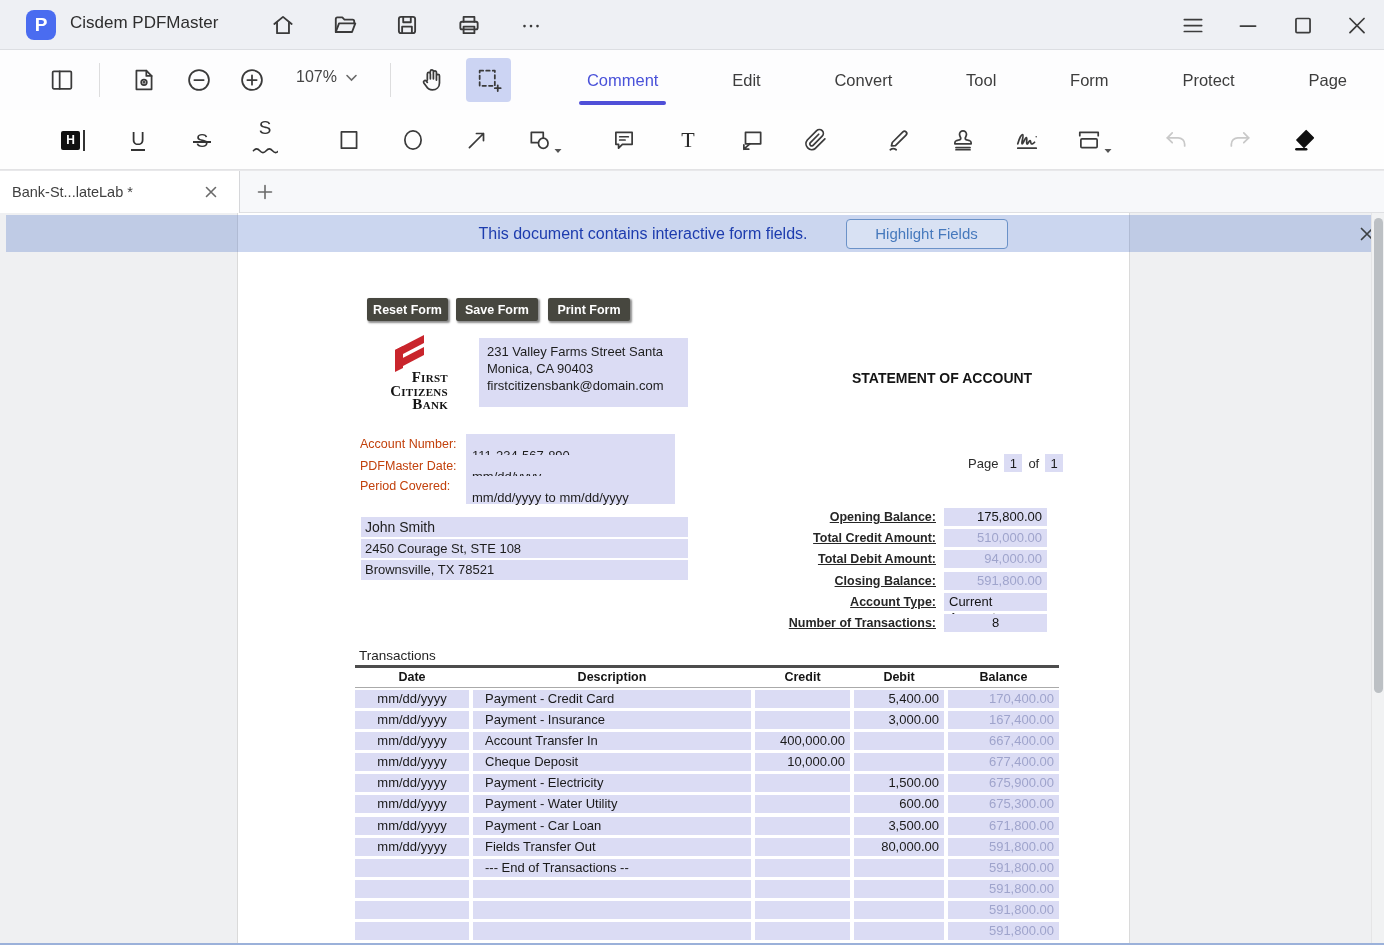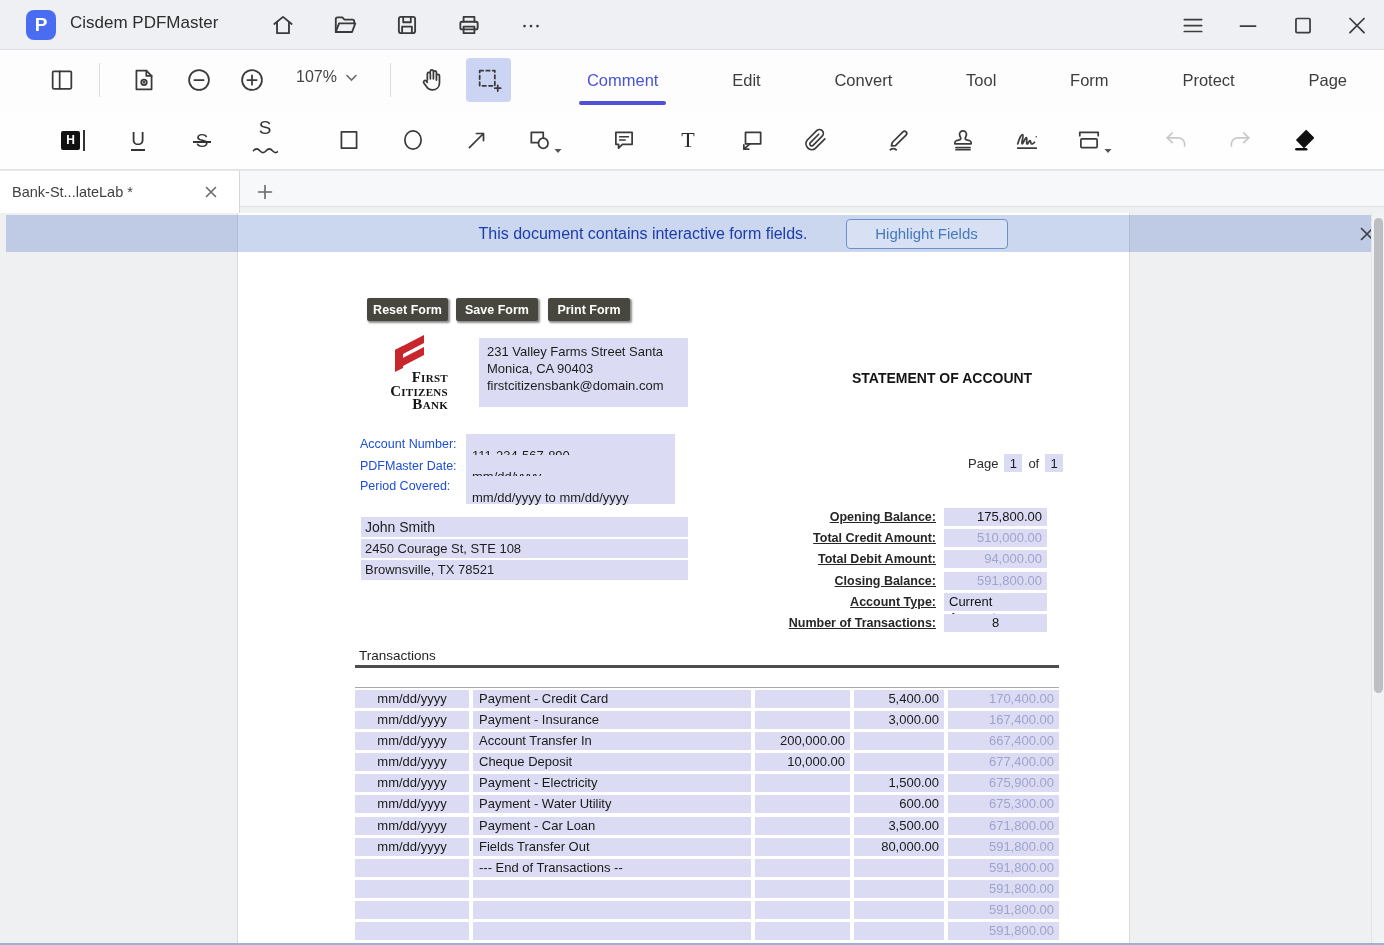--- a/index.html
+++ b/index.html
@@ -47,21 +47,21 @@
             font-size:12px; display:flex; align-items:center; justify-content:center; }
   .hl-cursor { width:2px; height:21px; background:#333; margin-left:3px; }
   .txt-glyph { font-size:19px; color:#333; line-height:1; }
   .txt-glyph.u { text-decoration:none; border-bottom:2px solid #333; padding-bottom:1px; }
   .txt-glyph.s { position:relative; }
   .txt-glyph.s::after { content:""; position:absolute; left:-3px; right:-3px; top:55%; height:1.8px; background:#333; }
   .serifT { font-family:"Liberation Serif", serif; font-size:22px; color:#2a2a2a; line-height:1; }
   .dd-caret { position:absolute; top:38px; width:8px; height:6px; }
 
   
-  .tabbar { position:absolute; left:0; top:170px; width:1384px; height:37px; background:#f7f8fa;
+  .tabbar { position:absolute; left:0; top:170px; width:1384px; height:43px; background:#f7f8fa;
             border-top:1px solid #e8e8ea; border-bottom:1px solid #dfe0e3;padding-left:44px; }
   .doc-tab { position:absolute; left:0; top:0; width:240px; height:42px; background:#ffffff;
              border-right:1px solid #d6d7da; display:flex; align-items:center; padding:0 12px; cursor:pointer; }
   .doc-tab-label { font-size:14.5px; color:#3f3f3f; flex:1; white-space:nowrap; overflow:hidden; }
   .tab-x { width:16px; height:16px; cursor:pointer; margin-right:8px; }
   .tab-x svg, .tab-plus svg { stroke:#6a6a6a; stroke-width:1.6; fill:none; stroke-linecap:round; }
   .tab-plus { position:absolute; left:256px; top:12px; width:18px; height:18px; cursor:pointer; }
 
   
   .content { position:absolute; left:0; top:213px; width:1384px; height:732px; background:#eff0f2; }
@@ -93,21 +93,21 @@
           border-radius:2px; box-shadow:1.5px 1.5px 2px rgba(0,0,0,0.45); cursor:pointer; }
   .field { background:#dbdcf4; color:#1d1d1d; font-size:13px; }
   .logo-flag { position:absolute; left:150px; top:122px; width:44px; height:40px; }
   .logo-text { position:absolute; left:120px; top:158px; width:90px; text-align:right;
                font-family:"Liberation Serif", serif; font-weight:bold; color:#141414;
                font-variant:small-caps; font-size:15px; line-height:13.5px; letter-spacing:0.3px; }
   .addr-field { position:absolute; left:241px; top:125px; width:209px; height:69px; padding:5px 8px;
                 line-height:17px; }
   .stmt-title { position:absolute; left:614px; top:157px; font-size:14px; font-weight:bold;
                 color:#141414; white-space:nowrap; }
-  .acct-label { position:absolute; left:122px; font-size:12.5px; color:#1d4ed8; }
+  .acct-label { position:absolute; left:122px; font-size:12.5px; color:#c2410c; }
   .acct-field { position:absolute; left:228px; width:209px; height:19px; padding:14px 6px; }
   .page-ind { position:absolute; left:730px; top:241px; display:flex; align-items:center; gap:6px;
               font-size:13px; color:#2b2b2b; }
   .page-box { width:18px; height:18px; background:#dbdcf4; display:flex; align-items:center;
               justify-content:center; font-size:13px; color:#1d1d1d; }
   .cust-field { position:absolute; left:123px; width:327px; height:19px; padding:2px 4px; }
 
   .summary { position:absolute; left:468px; top:295px; display:flex; flex-direction:column; gap:3.2px; }
   .sum-row { display:flex; align-items:center; height:18px; }
   .sum-label { width:238px; text-align:right; font-size:12.5px; font-weight:bold; color:#262626;
@@ -123,21 +123,21 @@
   .txn-grid { display:grid; grid-template-columns:114px 278px 95px 90px 111px; column-gap:4px; }
   .txn-header { position:absolute; left:117px; top:457px; width:704px; height:17px; }
   .txn-header div { font-size:12.5px; font-weight:bold; color:#141414; text-align:center; }
   .txn-subline { position:absolute; left:117px; top:474px; width:704px; height:1px; background:#aaaaaa; }
   .txn-body { position:absolute; left:117px; top:477px; width:704px; display:flex;
               flex-direction:column; gap:3.1px; }
   .txn-row { height:18px; }
   .txn-row > div { background:#dbdcf4; height:18px; font-size:13px; color:#1a1a1a;
                    line-height:18px; overflow:hidden; }
   .c-date { text-align:center; }
-  .c-desc { padding-left:6px; }
+  .c-desc { padding-left:12px; }
   .c-credit, .c-debit { text-align:right; padding-right:5px; }
   .c-balance { text-align:right; padding-right:5px; color:#9fa4cc !important; }
 </style>
 </head>
 <body>
 
 <div class="titlebar">
   <div class="app-logo">P</div>
   <div class="app-title">Cisdem PDFMaster</div>
 
@@ -459,20 +459,27 @@
   </div>
 
   <div class="sum-row">
     <div class="sum-label">Number of Transactions:</div>
     <div class="sum-field al-center">8</div>
   </div>
 </div>
 
     <div class="txn-title">Transactions</div>
     <div class="txn-topline"></div>
+    <div class="txn-header txn-grid">
+      <div>Date</div>
+      <div>Description</div>
+      <div>Credit</div>
+      <div>Debit</div>
+      <div>Balance</div>
+    </div>
     <div class="txn-subline"></div>
     <div class="txn-body">
   <div class="txn-row txn-grid">
     <div class="c-date">mm/dd/yyyy</div>
     <div class="c-desc">Payment - Credit Card</div>
     <div class="c-credit"></div>
     <div class="c-debit">5,400.00</div>
     <div class="c-balance">170,400.00</div>
   </div>
 
@@ -480,21 +487,21 @@
     <div class="c-date">mm/dd/yyyy</div>
     <div class="c-desc">Payment - Insurance</div>
     <div class="c-credit"></div>
     <div class="c-debit">3,000.00</div>
     <div class="c-balance">167,400.00</div>
   </div>
 
   <div class="txn-row txn-grid">
     <div class="c-date">mm/dd/yyyy</div>
     <div class="c-desc">Account Transfer In</div>
-    <div class="c-credit">200,000.00</div>
+    <div class="c-credit">400,000.00</div>
     <div class="c-debit"></div>
     <div class="c-balance">667,400.00</div>
   </div>
 
   <div class="txn-row txn-grid">
     <div class="c-date">mm/dd/yyyy</div>
     <div class="c-desc">Cheque Deposit</div>
     <div class="c-credit">10,000.00</div>
     <div class="c-debit"></div>
     <div class="c-balance">677,400.00</div>

